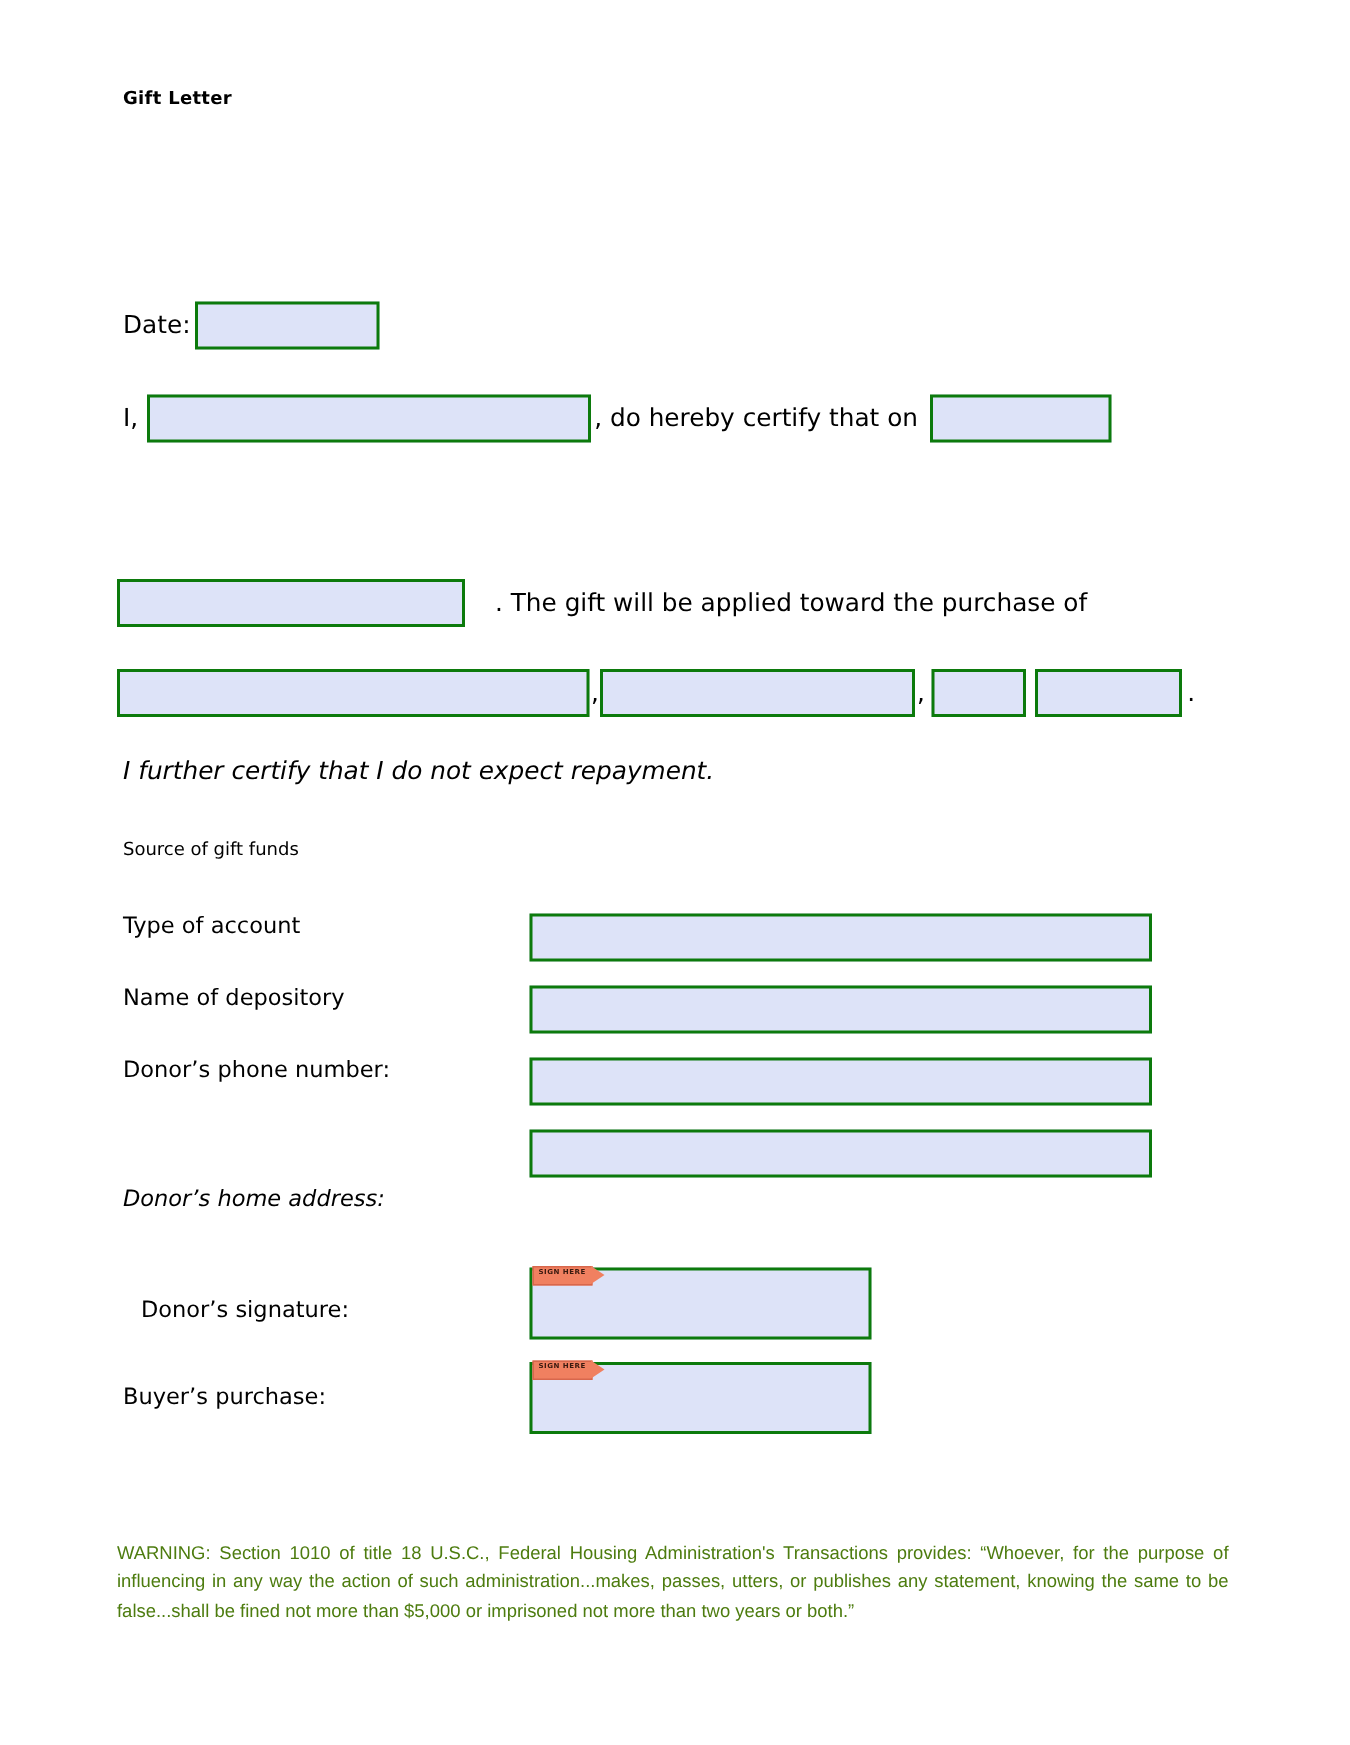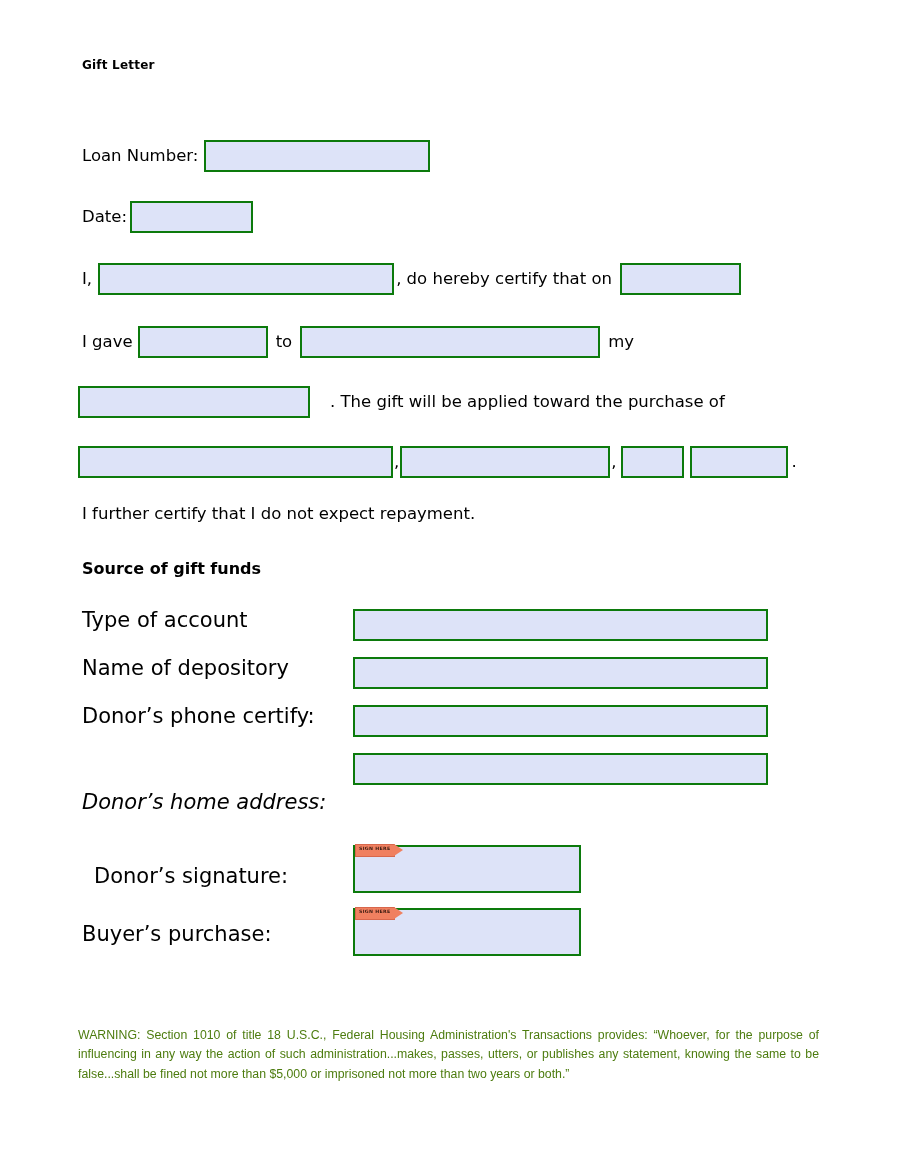--- a/index.html
+++ b/index.html
@@ -51,22 +51,22 @@
   .btext {
     font-size: 16.5px;
     font-weight: normal;
     color: #000;
     white-space: nowrap;
     line-height: 1;
   }
 
   .section-head {
     position: absolute;
-    font-size: 16px;
-    font-weight: bold;
+    font-size: 12px;
+    font-weight: normal;
     white-space: nowrap;
     text-align: center;
   }
 
   
   .row {
     position: absolute;
     display: flex;
     align-items: center;
     white-space: nowrap;
@@ -110,21 +110,21 @@
     line-height: 1;
     white-space: nowrap;
     transform: scaleX(1.05);
     transform-origin: left center;
   }
 
   
   .src-label {
     position: absolute;
     left: 82px;
-    font-size: 21px;
+    font-size: 15px;
     white-space: nowrap;
   }
 
   
   .warning {
     position: absolute;
     left: 78px;
     top: 1026px;
     width: 741px;
     font-size: 12.3px;
@@ -134,73 +134,62 @@
     font-family: "Liberation Sans", sans-serif;
   }
 </style>
 </head>
 <body>
 
 <div class="page">
 
   <div class="doc-title">Gift Letter</div>
 
-  <div class="row" style="left:82px; top:140px; height:32px;">
-    <span class="btext">Loan Number:</span>
-    <span class="field" style="width:226px; height:32px; margin-left:6px;"></span>
-  </div>
 
   <div class="row" style="left:82px; top:201px; height:32px;">
     <span class="btext">Date:</span>
     <span class="field" style="width:123px; height:32px; margin-left:3px;"></span>
   </div>
 
   <div class="row" style="left:82px; top:263px; height:32px;">
     <span class="btext">I,</span>
     <span class="field" style="width:296px; height:32px; margin-left:6px;"></span>
     <span class="btext" style="margin-left:2px;">, do hereby certify that on</span>
     <span class="field" style="width:121px; height:32px; margin-left:8px;"></span>
   </div>
 
-  <div class="row" style="left:82px; top:326px; height:32px;">
-    <span class="btext">I gave</span>
-    <span class="field" style="width:130px; height:32px; margin-left:5px;"></span>
-    <span class="btext" style="margin-left:8px;">to</span>
-    <span class="field" style="width:300px; height:32px; margin-left:8px;"></span>
-    <span class="btext" style="margin-left:8px;">my</span>
-  </div>
 
   <div class="row" style="left:78px; top:386px; height:32px;gap:16px;">
     <span class="field" style="width:232px; height:32px;"></span>
     <span class="btext" style="margin-left:4px;">. The gift will be applied toward the purchase of</span>
   </div>
 
   <div class="row" style="left:78px; top:446px; height:32px;">
     <span class="field" style="width:315px; height:32px;"></span>
     <span class="btext" style="margin-left:1px;">,</span>
     <span class="field" style="width:210px; height:32px; margin-left:1px;"></span>
     <span class="btext" style="margin-left:1px;">,</span>
     <span class="field" style="width:63px; height:32px; margin-left:4px;"></span>
     <span class="field" style="width:98px; height:32px; margin-left:6px;"></span>
     <span class="btext" style="margin-left:4px;">.</span>
   </div>
 
-  <div class="row" style="left:82px; top:503px; height:22px;">
+  <div class="row" style="left:82px; top:503px; height:22px;font-style:italic;">
     <span class="btext">I further certify that I do not expect repayment.</span>
   </div>
 
   <div class="section-head" style="left:82px; top:559px;">Source of gift funds</div>
 
   <div class="src-label" style="top:608px;">Type of account</div>
   <span class="field abs" style="left:353px; top:609px; width:415px; height:32px;"></span>
 
   <div class="src-label" style="top:656px;">Name of depository</div>
   <span class="field abs" style="left:353px; top:657px; width:415px; height:32px;"></span>
 
-  <div class="src-label" style="top:704px;">Donor’s phone certify:</div>
+  <div class="src-label" style="top:704px;">Donor’s phone number:</div>
   <span class="field abs" style="left:353px; top:705px; width:415px; height:32px;"></span>
 
   <div class="src-label" style="top:790px;font-style:italic;">Donor’s home address:</div>
   <span class="field abs" style="left:353px; top:753px; width:415px; height:32px;"></span>
 
   <div class="src-label" style="top:864px;margin-left:12px;">Donor’s signature:</div>
   <div class="sig-wrap" style="left:353px; top:845px; width:228px; height:48px;">
     <span class="field" style="width:228px; height:48px; display:block;"></span>
     <span class="sig-tag">
       <span class="sig-tag-text">SIGN HERE</span>

